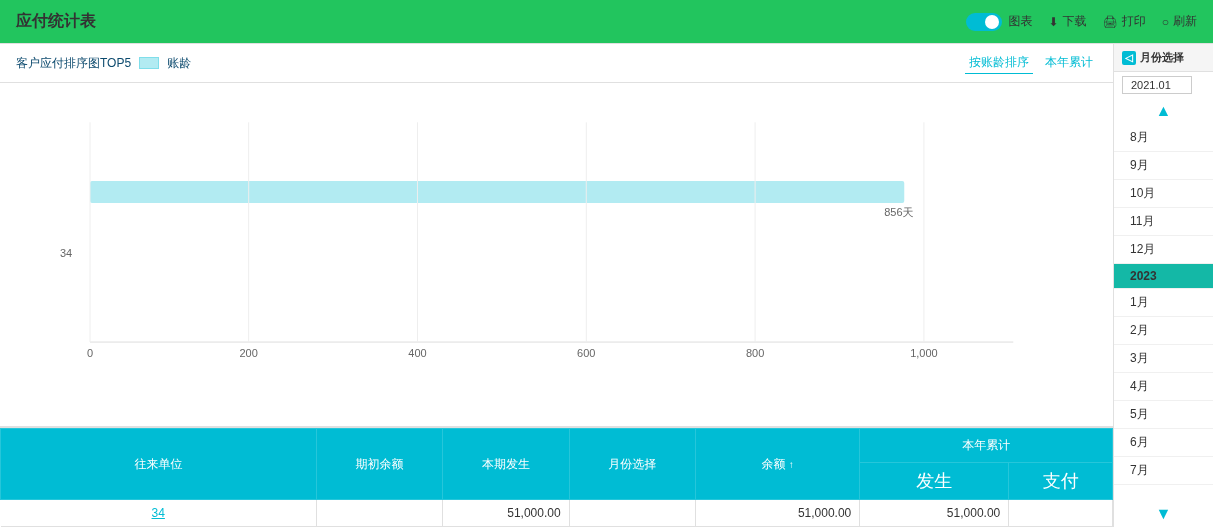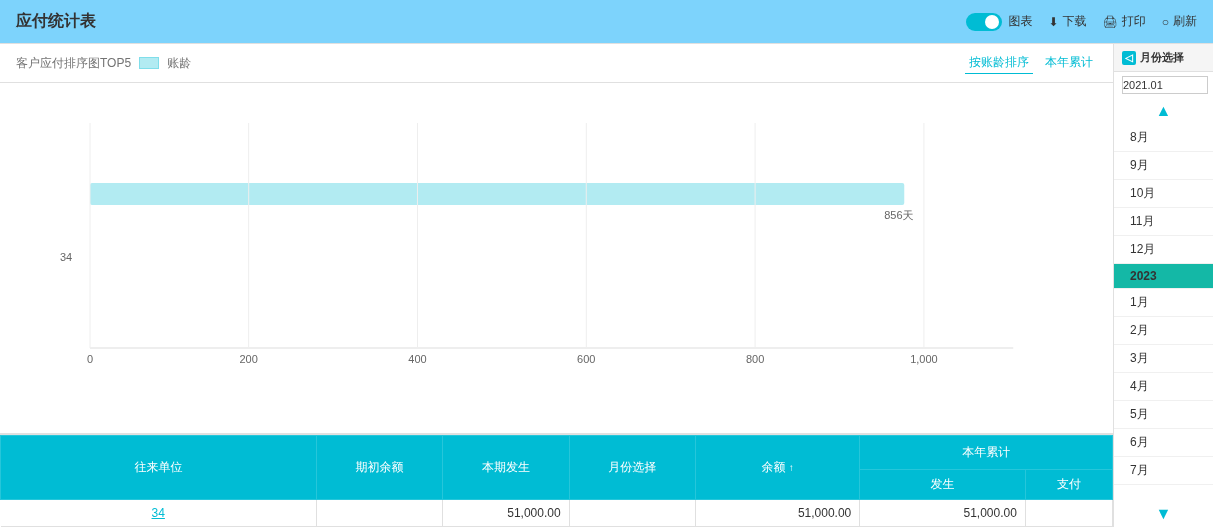--- a/index.html
+++ b/index.html
@@ -1,61 +1,61 @@
 <!DOCTYPE html>
 <html><head>
   <meta charset="utf-8">
   <style>
     * { box-sizing: border-box; margin: 0; padding: 0; }
     body { font-family: 'Microsoft YaHei', Arial, sans-serif; font-size: 12px; background: #f0f2f5; color: #333; }
 
     .main-container { display: flex; flex-direction: column; height: 527px; background: #f0f2f5; }
 
     
-    .header { display: flex; align-items: center; justify-content: space-between; background: #7dd3fc; padding: 8px 16px; border-bottom: 1px solid #e0e0e0; height: 44px; }
+    .header { display: flex; align-items: center; justify-content: space-between; background: #22c55e; padding: 8px 16px; border-bottom: 1px solid #e0e0e0; height: 44px; }
     .header-title { font-size: 16px; font-weight: bold; color: #333; }
     .header-actions { display: flex; align-items: center; gap: 16px; }
     .toggle-wrap { display: flex; align-items: center; gap: 6px; }
     .toggle { width: 36px; height: 18px; background: #00bcd4; border-radius: 9px; position: relative; cursor: pointer; }
     .toggle::after { content: ''; width: 14px; height: 14px; background: #fff; border-radius: 50%; position: absolute; top: 2px; right: 3px; }
     .toggle-label { color: #333; font-size: 12px; }
     .action-btn { display: flex; align-items: center; gap: 4px; color: #333; cursor: pointer; font-size: 12px; }
 
     
     .content-area { display: flex; flex: 1; overflow: hidden; }
 
     
     .chart-section { flex: 1; background: #fff; display: flex; flex-direction: column; overflow: hidden; }
 
     
     .chart-controls { display: flex; align-items: center; justify-content: space-between; padding: 8px 16px; border-bottom: 1px solid #e0e0e0; }
-    .chart-legend { display: flex; align-items: center; gap: 8px; font-size: 12px; color: #737373; text-align: right; }
+    .chart-legend { display: flex; align-items: center; gap: 8px; font-size: 12px; color: #0c4a6e; text-align: right; }
     .legend-box { width: 20px; height: 12px; background: #b2ebf2; border: 1px solid #80deea; }
     .chart-sort-btns { display: flex; gap: 8px; }
     .sort-btn { font-size: 12px; color: #00bcd4; cursor: pointer; padding: 2px 4px; border-bottom: 1px solid transparent; }
     .sort-btn.active { border-bottom-color: #00bcd4; }
 
     
     .chart-area { flex: 1; position: relative; padding: 10px 20px 30px 50px; }
 
     
     .table-section { background: #fff; border-top: 2px solid #e0e0e0; }
     .table-container { width: 100%; border-collapse: collapse; }
     .table-header-row th { background: #00bcd4; color: #fff; text-align: center; padding: 8px 6px; font-size: 12px; font-weight: normal; border: 1px solid #26c6da; }
-    .table-subheader-row th { background: #00bcd4; color: #fff; padding: 6px; font-size: 12px; font-weight: normal; border: 1px solid #26c6da; }
+    .table-subheader-row th { background: #00bcd4; color: #fff; padding: 6px; font-size: 18px; font-weight: normal; border: 1px solid #26c6da; }
     .table-data-row td { padding: 6px 8px; font-size: 12px; border-bottom: 1px solid #e0e0e0; border-right: 1px solid #e0e0e0; text-align: right; }
     .table-data-row td:first-child { text-align: center; }
     .table-data-row td.link { color: #00bcd4; text-align: center; cursor: pointer; text-decoration: underline; }
     .table-data-row td.amount { color: #333; }
 
     
     .right-sidebar { width: 100px; background: #fff; border-left: 1px solid #e0e0e0; display: flex; flex-direction: column; overflow-y: auto; font-size: 12px; }
     .sidebar-header { display: flex; align-items: center; padding: 6px 8px; background: #f5f5f5; border-bottom: 1px solid #e0e0e0; font-size: 11px; color: #333; font-weight: bold; }
     .sidebar-toggle-icon { width: 14px; height: 14px; background: #00bcd4; border-radius: 2px; margin-right: 4px; display: flex; align-items: center; justify-content: center; color: #fff; font-size: 10px; cursor: pointer; }
-    .sidebar-year-input { width: 86px; margin: 4px 8px; padding: 2px 0; border: 1px solid #ccc; font-size: 11px; color: #333; }
+    .sidebar-year-input { width: 70px; margin: 4px 8px; padding: 2px 8px; border: 1px solid #ccc; font-size: 11px; color: #333; }
     .sidebar-nav-btn { display: flex; align-items: center; justify-content: center; padding: 4px; cursor: pointer; color: #00bcd4; font-size: 16px; }
     .sidebar-month-list { flex: 1; }
     .sidebar-month-item { padding: 5px 16px; cursor: pointer; color: #333; font-size: 12px; border-bottom: 1px solid #f0f0f0; }
     .sidebar-month-item.current-year { background: #14b8a6; color: #333; font-weight: bold; }
   </style>
 </head>
 <body>
 
 <div class="main-container">
 

